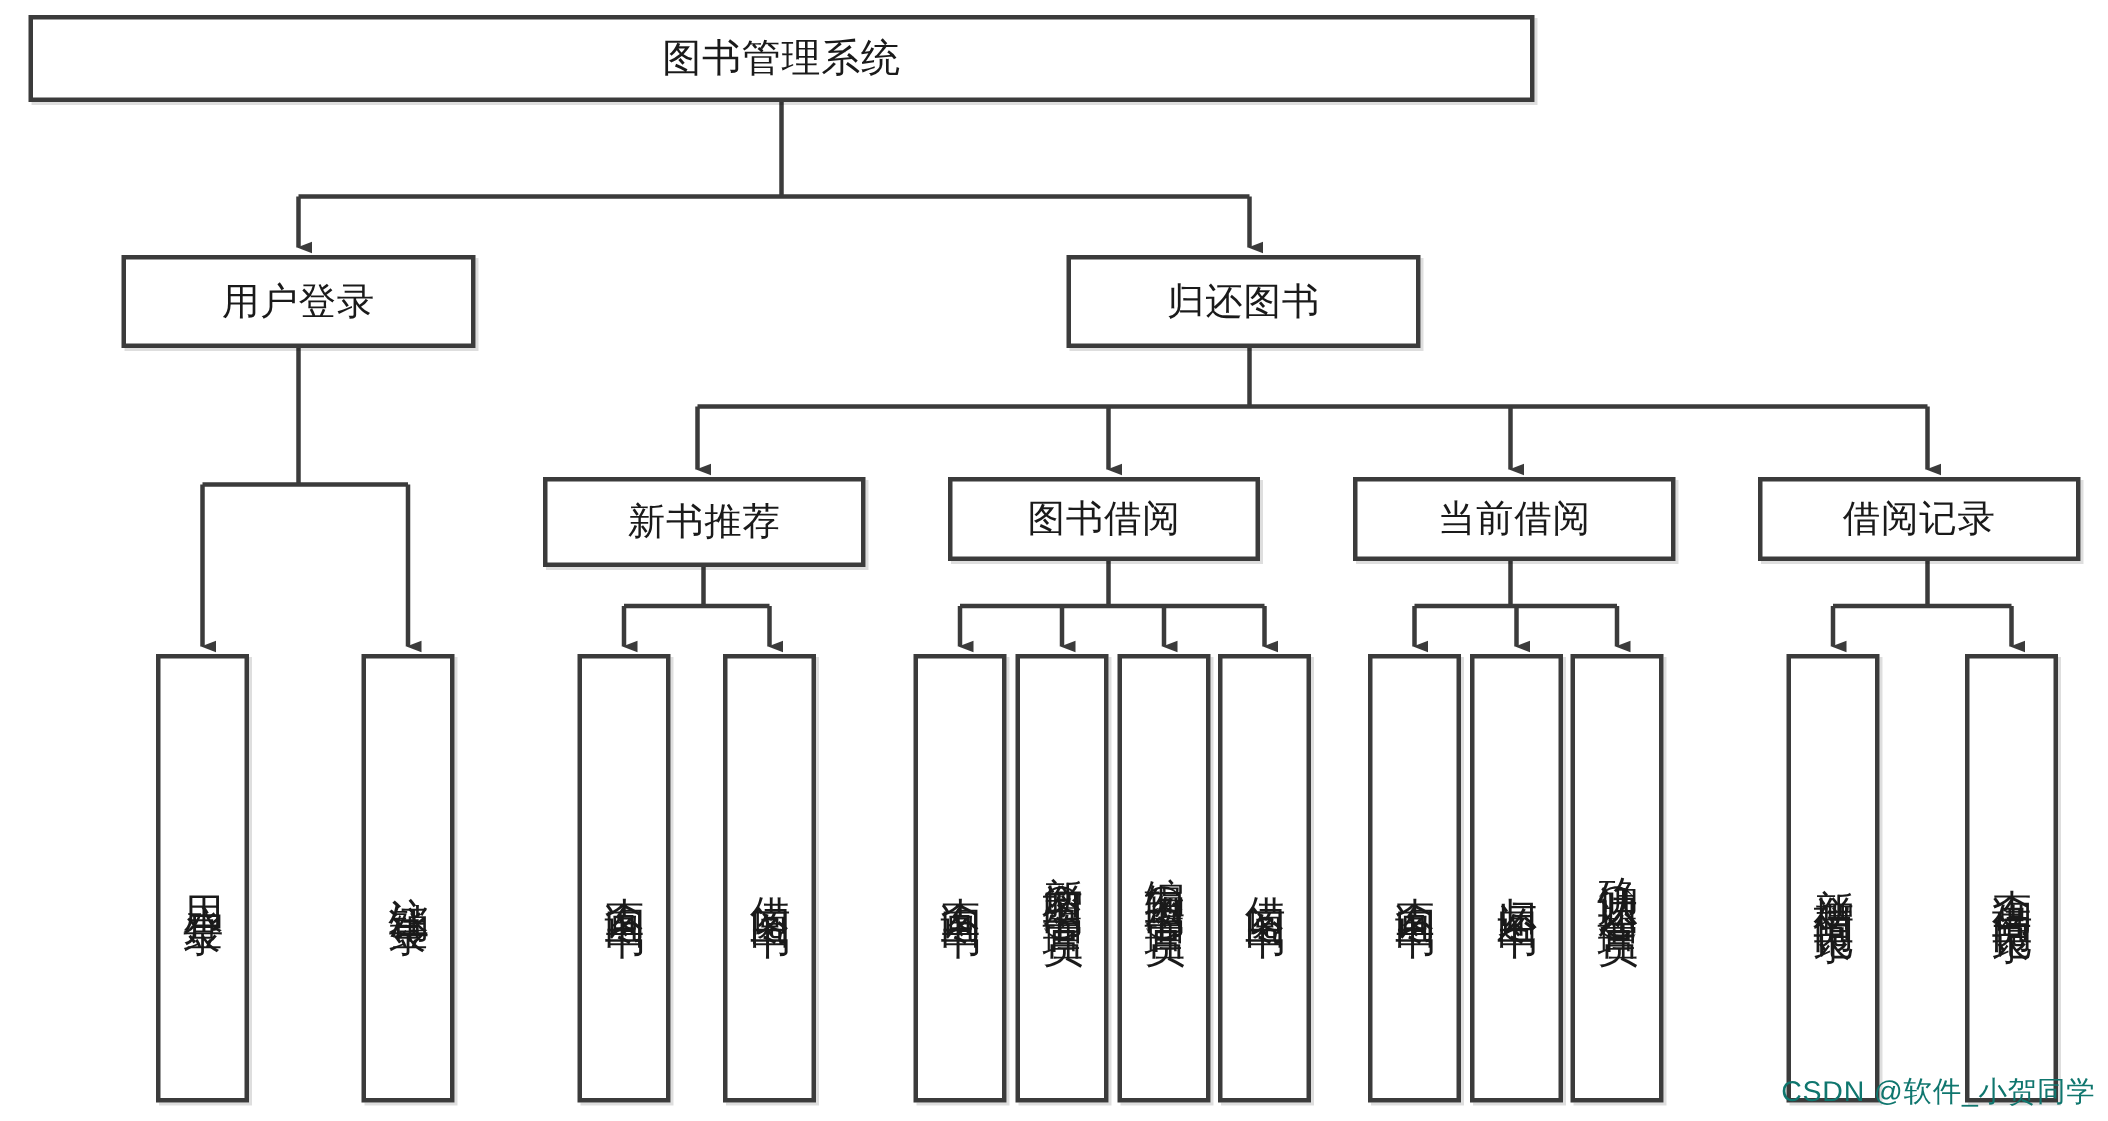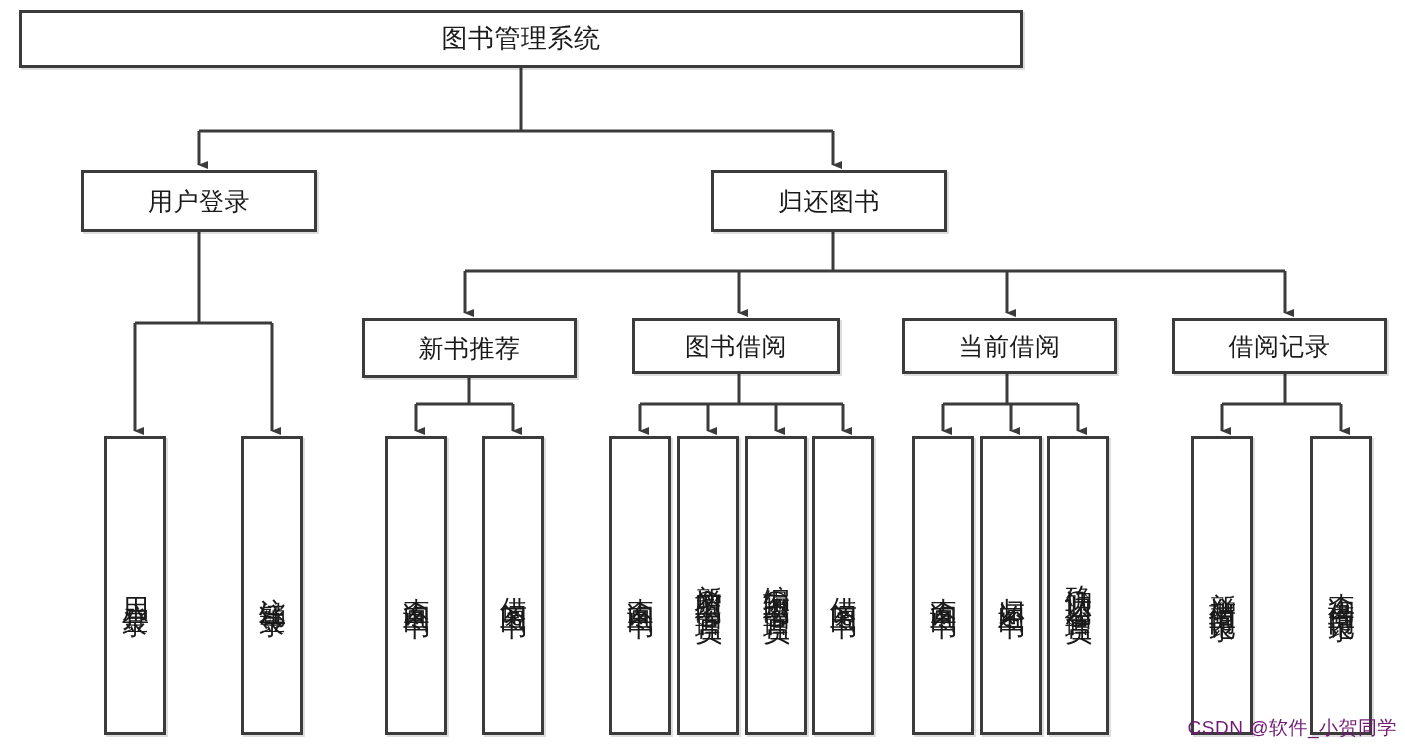--- a/index.html
+++ b/index.html
@@ -62,21 +62,21 @@
     letter-spacing: 5px;
     line-height: 1.0;
     white-space: normal;
     max-height: 100%;
   }
   #watermark {
     position: absolute;
     right: 8px;
     bottom: 6px;
     font-size: 19px;
-    color: #701a75;
+    color: #0f766e;
     letter-spacing: 0.5px;
     white-space: nowrap;
     user-select: none;
   }
 </style>
 </head>
 <body>
 
 <div id="diagram-root">
 

